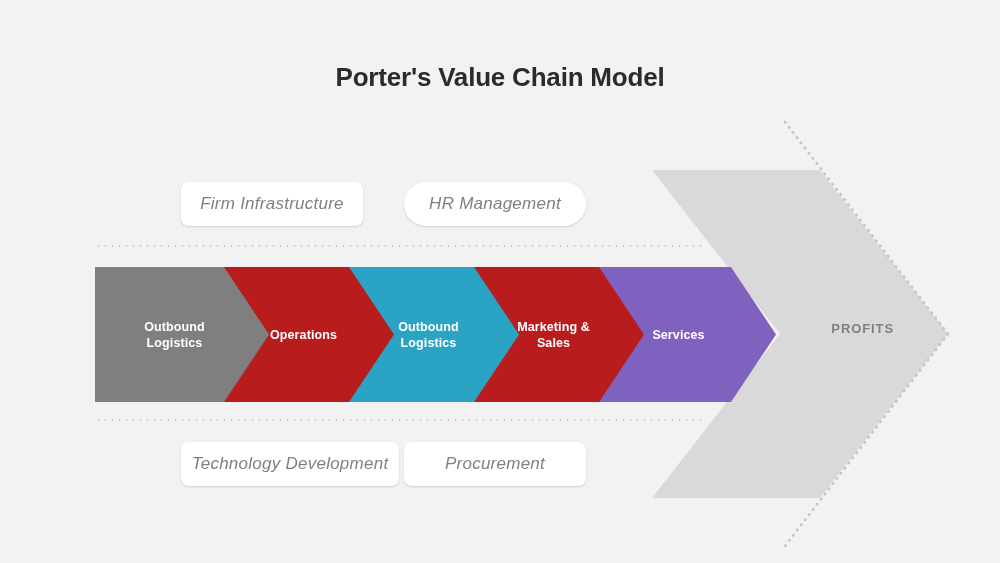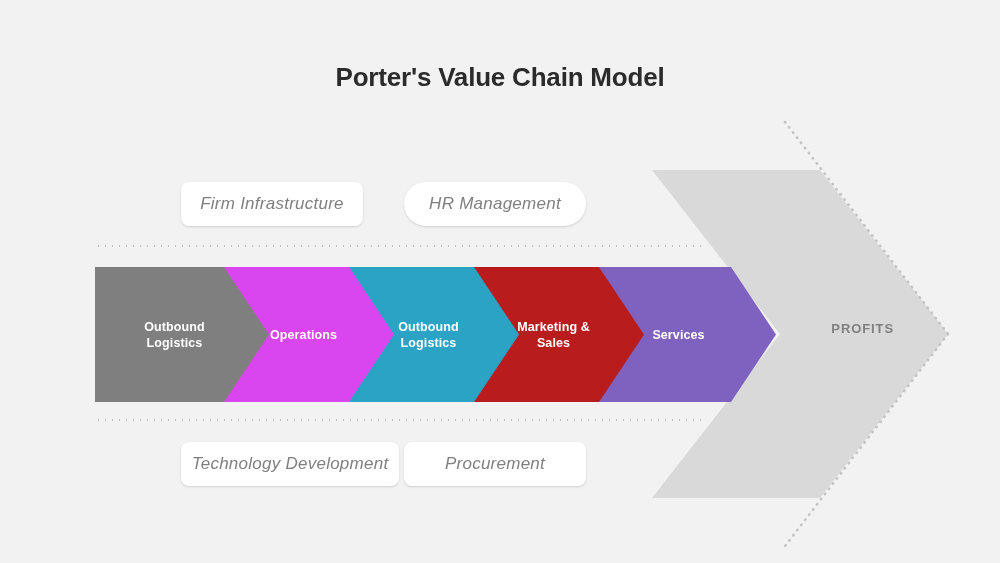--- a/index.html
+++ b/index.html
@@ -165,21 +165,21 @@
 
   <div class="dotted-line" id="dotted-top"></div>
 
   <div id="chain">
     <div class="chev chev-0" style="background: rgb(127, 127, 127);">
       <div class="chev-label">
         <div>Outbound</div>
         <div>Logistics</div>
       </div>
     </div>
-    <div class="chev chev-1" style="background: #d946ef; justify-content: flex-end;">
+    <div class="chev chev-1" style="background: #b91c1c; justify-content: flex-end;">
       <div class="chev-label">
         <div>Operations</div>
       </div>
     </div>
     <div class="chev chev-2" style="background: rgb(43, 163, 196); align-items: center;">
       <div class="chev-label">
         <div>Outbound</div>
         <div>Logistics</div>
       </div>
     </div>

